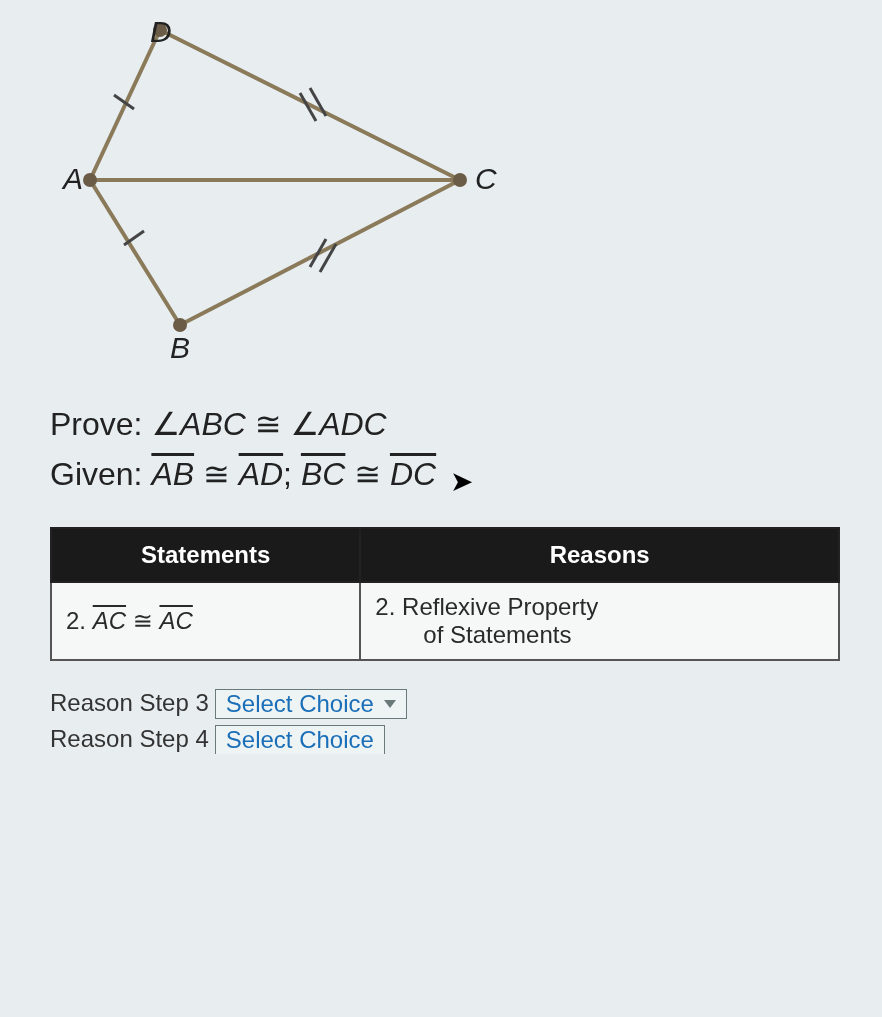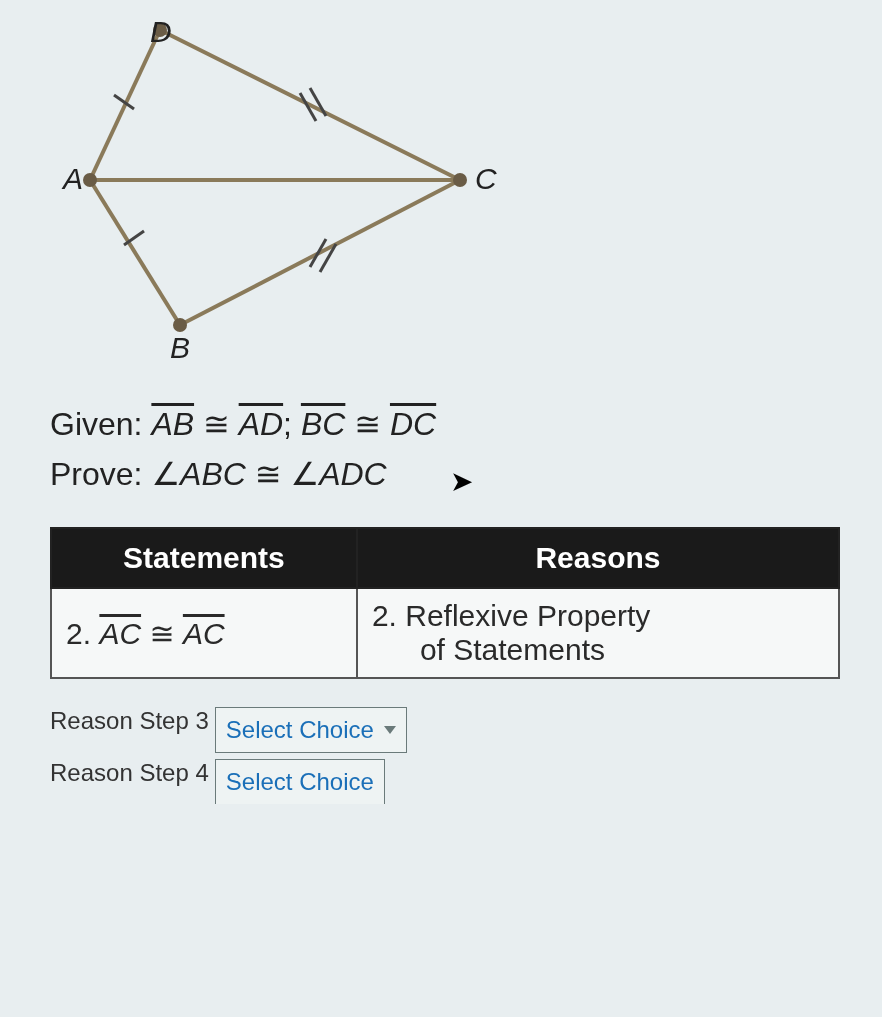--- a/index.html
+++ b/index.html
@@ -28,21 +28,21 @@
       line-height: 1.55;
       color: #222;
     }
     .overline { text-decoration: overline; font-style: italic; }
     .proof-table {
       margin-top: 28px;
       margin-left: 30px;
       width: 790px;
       border-collapse: collapse;
       background: #0f766e;
-      font-size: 30px;
+      font-size: 24px;
     }
     .proof-table th {
       background: #1a1a1a;
       color: #fff;
       font-weight: bold;
       padding: 12px 16px;
       text-align: center;
       border: 2px solid #222;
     }
     .proof-table td {
@@ -61,21 +61,21 @@
     .answer-row {
       display: flex;
       align-items: flex-start;
       gap: 6px;
       margin-bottom: 6px;
     }
     .select-box {
       border: 1.5px solid #6a7a7a;
       background: #eef3f3;
       color: #1a6fb8;
-      padding: 8px 10px;
+      padding: 0 10px;
       display: inline-flex;
       align-items: center;
       gap: 10px;
       font-size: 24px;
       cursor: pointer;
     }
     .select-box .chev {
       width: 0; height: 0;
       border-left: 6px solid transparent;
       border-right: 6px solid transparent;
@@ -117,30 +117,30 @@
 
     <text x="33" y="174" font-size="30" font-style="italic" fill="#222">A</text>
     <text x="120" y="5" font-size="30" font-style="italic" fill="#222" dominant-baseline="hanging">D</text>
     <text x="140" y="343" font-size="30" font-style="italic" fill="#222">B</text>
     <text x="445" y="174" font-size="30" font-style="italic" fill="#222">C</text>
   </svg>
 </div>
 
 <div class="givens">
   <div>
+    <span>Prove:</span>
+    <span>
+      ∠<i>ABC</i> ≅ ∠<i>ADC</i>
+    </span>
+  </div>
+  <div>
     <span>Given:</span>
     <span>
       <span class="overline">AB</span> ≅ <span class="overline">AD</span>;
       <span class="overline">BC</span> ≅ <span class="overline">DC</span>
-    </span>
-  </div>
-  <div>
-    <span>Prove:</span>
-    <span>
-      ∠<i>ABC</i> ≅ ∠<i>ADC</i>
     </span>
   </div>
 </div>
 
 <span class="cursor-arrow">➤</span>
 
 <table class="proof-table">
   <thead>
     <tr>
       <th>Statements</th>

